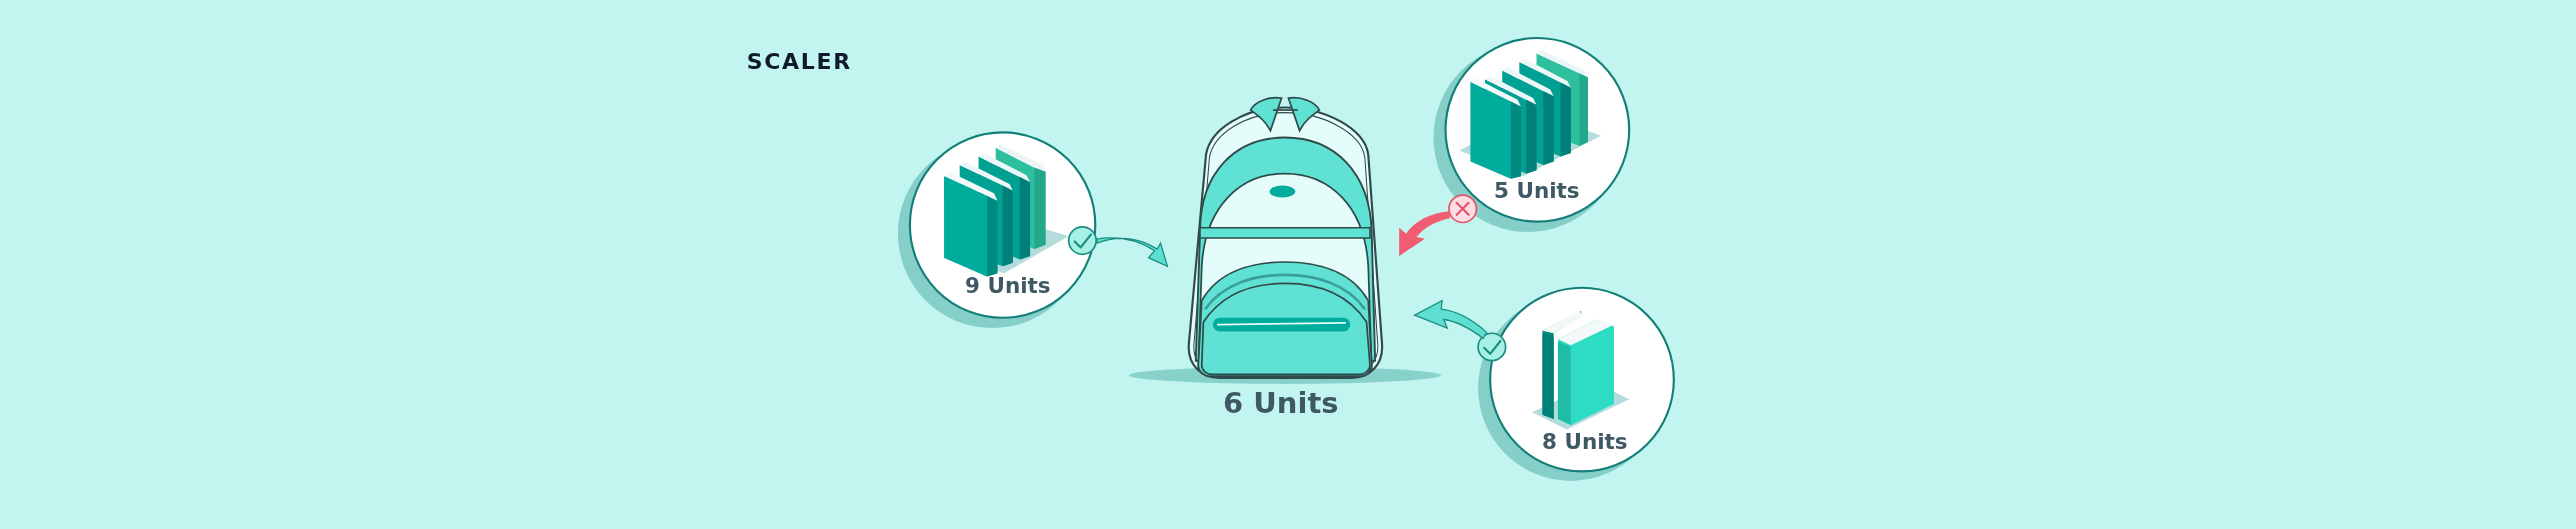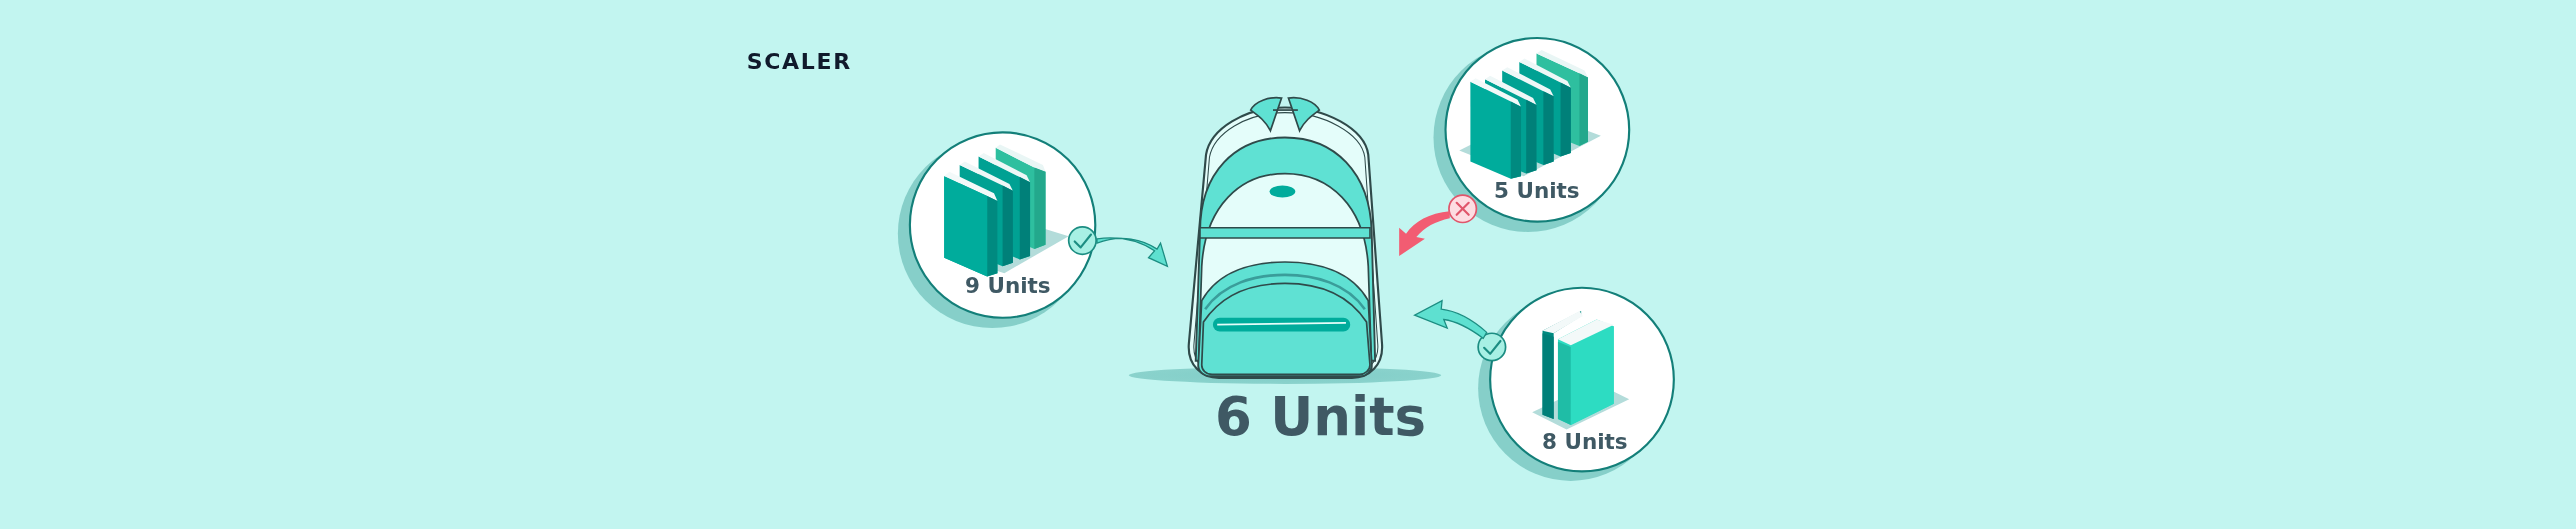--- a/index.html
+++ b/index.html
@@ -20,21 +20,21 @@
     position:absolute; left:3.4px; top:19px;
     font-family:"DejaVu Serif","Liberation Serif",serif;
     font-style:italic; font-size:43px; color:#e11d74; letter-spacing:-0.9px;
   }
   .label {
     position:absolute; color:#3f5964; font-weight:bold;
     font-family:"DejaVu Sans","Liberation Sans",sans-serif;
     white-space:nowrap;
   }
   .lbl-small { font-size:21.5px; }
-  .lbl-big { font-size:53px; }
+  .lbl-big { font-size:29px;margin-left:8px; }
   svg { position:absolute; left:0; top:0; }
 </style>
 </head>
 <body>
 
 <div class="stage">
 
   <div class="logo">
     <div class="logo-top">SCALER</div>
   </div>

